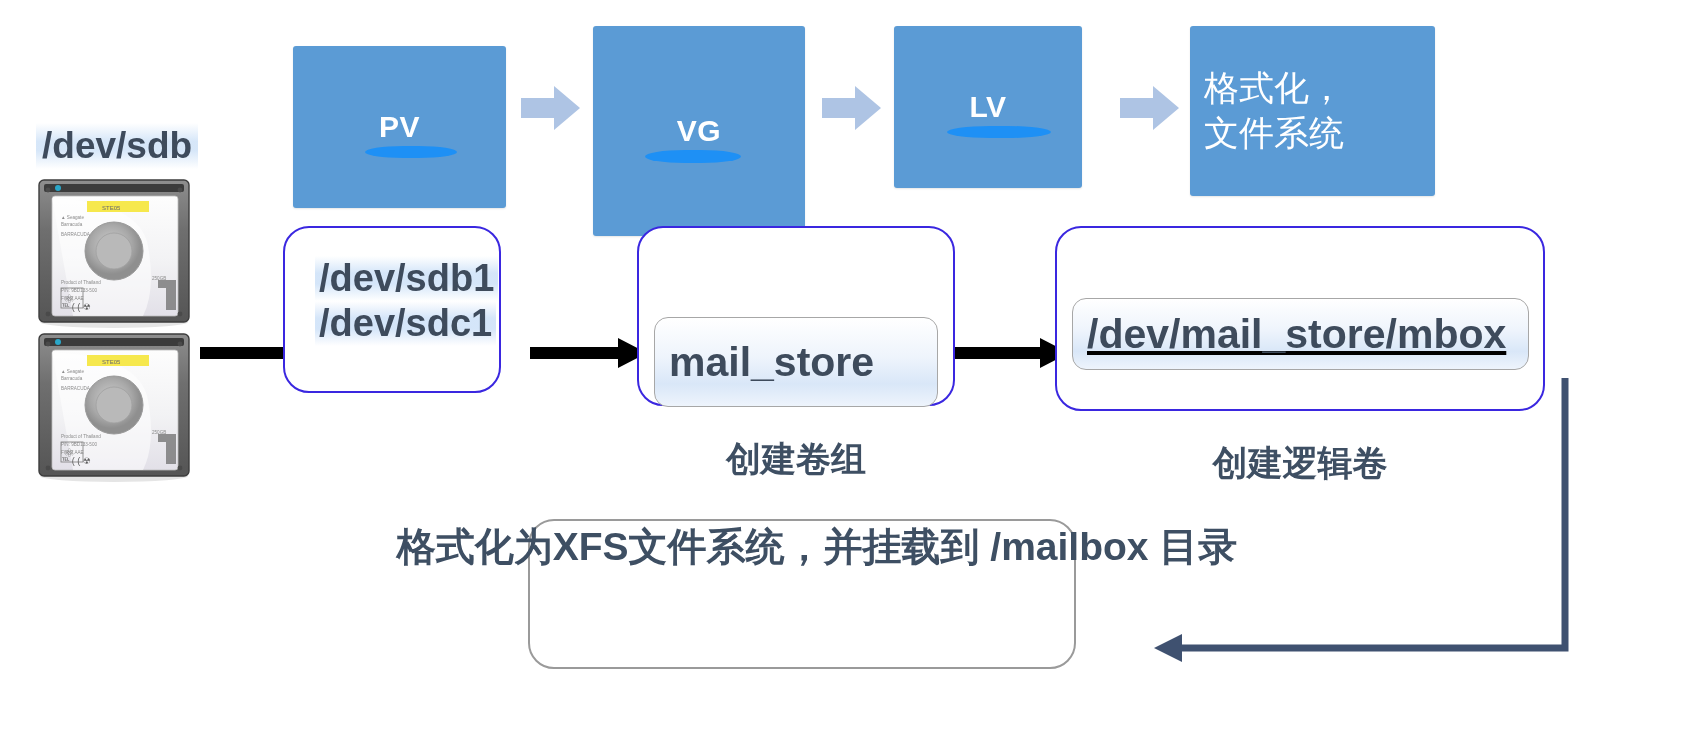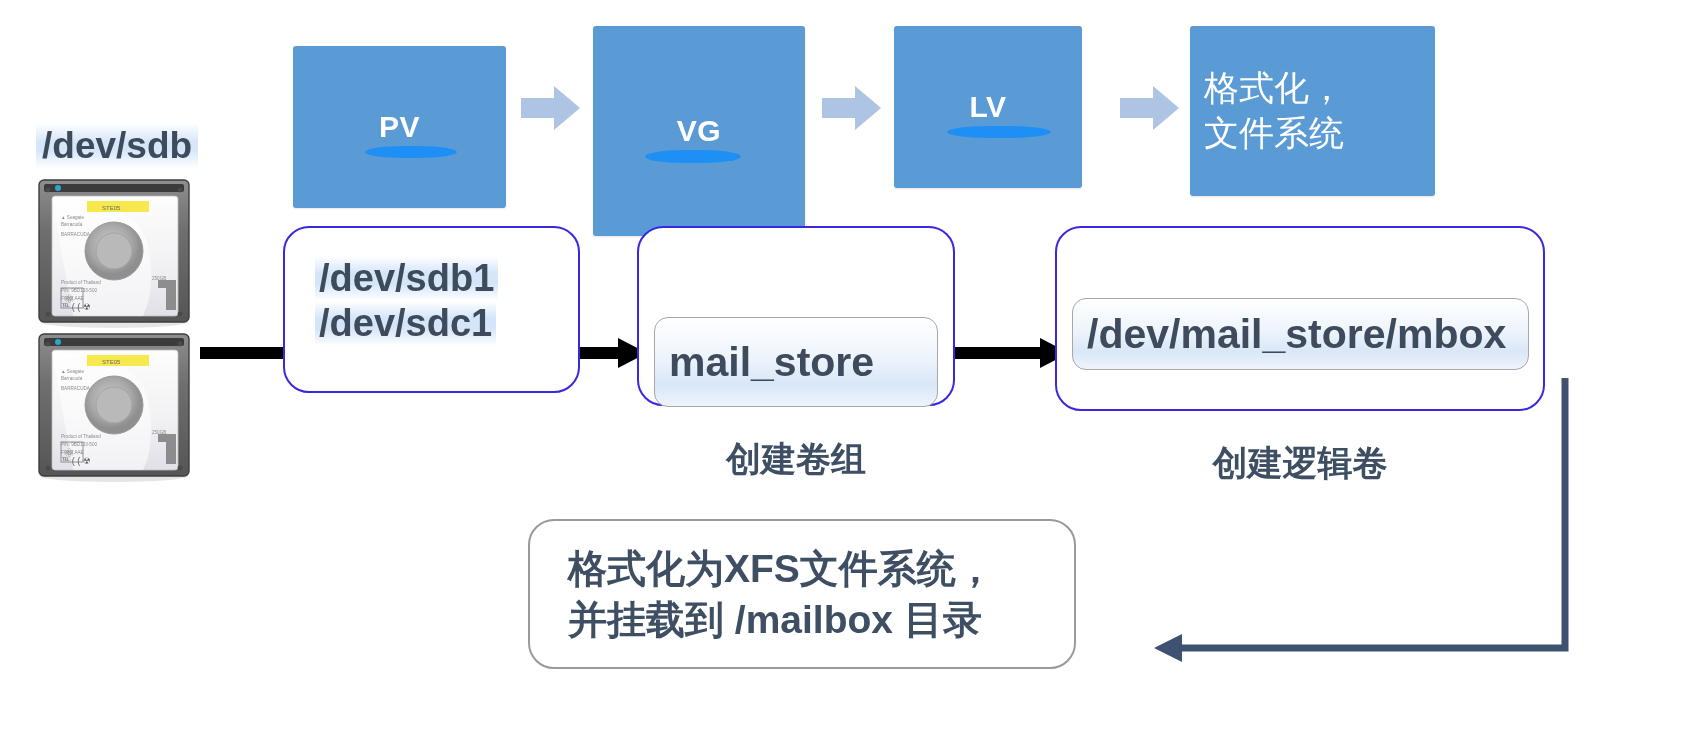--- a/index.html
+++ b/index.html
@@ -122,23 +122,23 @@
   }
 
   
   .callout {
     position: absolute;
     border: 2px solid #9a9a9a;
     border-radius: 26px;
     background: #ffffff;
     box-sizing: border-box;
     display: flex;
-    flex-direction: column;
+    flex-direction: row;
     justify-content: center;
-    padding-left: 38px;
+    padding-left: 30px;
   }
   .callout-line {
     color: #3e4f63;
     font-weight: bold;
     font-size: 39px;
     line-height: 1.32;
     white-space: nowrap;
   }
 
   
@@ -298,37 +298,37 @@
       <path d="M0 11 L88 11 L88 2 L117 17 L88 32 L88 23 L0 23 Z" fill="#000000"></path>
     </svg>
   </div>
 
   <div class="chev" style="left:952px; top:336px; width:118px; height:34px;">
     <svg width="118" height="34" viewBox="0 0 118 34">
       <path d="M0 11 L88 11 L88 2 L117 17 L88 32 L88 23 L0 23 Z" fill="#000000"></path>
     </svg>
   </div>
 
-  <div class="outline-box" style="left:283px; top:226px; width:297px; height:167px;">
+  <div class="outline-box" style="left:283px; top:226px; width:218px; height:167px;">
     <div style="position:absolute; left:30px; top:28px;">
       <div class="devtext">/dev/sdb1</div>
       <div class="devtext">/dev/sdc1</div>
     </div>
   </div>
 
   <div class="outline-box" style="left:637px; top:226px; width:318px; height:180px;">
   </div>
   <div class="pill" style="left:654px; top:297px; width:284px; height:90px;margin-top:20px;">
     <span class="pill-text">mail_store</span>
   </div>
   <div class="caption" style="left:637px; top:436px; width:318px;">创建卷组</div>
 
   <div class="outline-box" style="left:1055px; top:226px; width:490px; height:185px;">
   </div>
-  <div class="pill" style="left:1072px; top:298px; width:457px; height:72px;">
+  <div class="pill" style="left:1072px; top:298px; width:457px; height:72px;text-decoration:underline;">
     <span class="pill-text">/dev/mail_store/mbox</span>
   </div>
   <div class="caption" style="left:1055px; top:440px; width:490px;">创建逻辑卷</div>
 
   <div class="chev" style="left:1140px; top:370px; width:450px; height:300px;">
     <svg width="450" height="300" viewBox="0 0 450 300">
       <path d="M425 8 L425 278 L36 278" fill="none" stroke="#3f5170" stroke-width="7"></path>
       <path d="M14 278 L42 264 L42 292 Z" fill="#3f5170"></path>
     </svg>
   </div>

